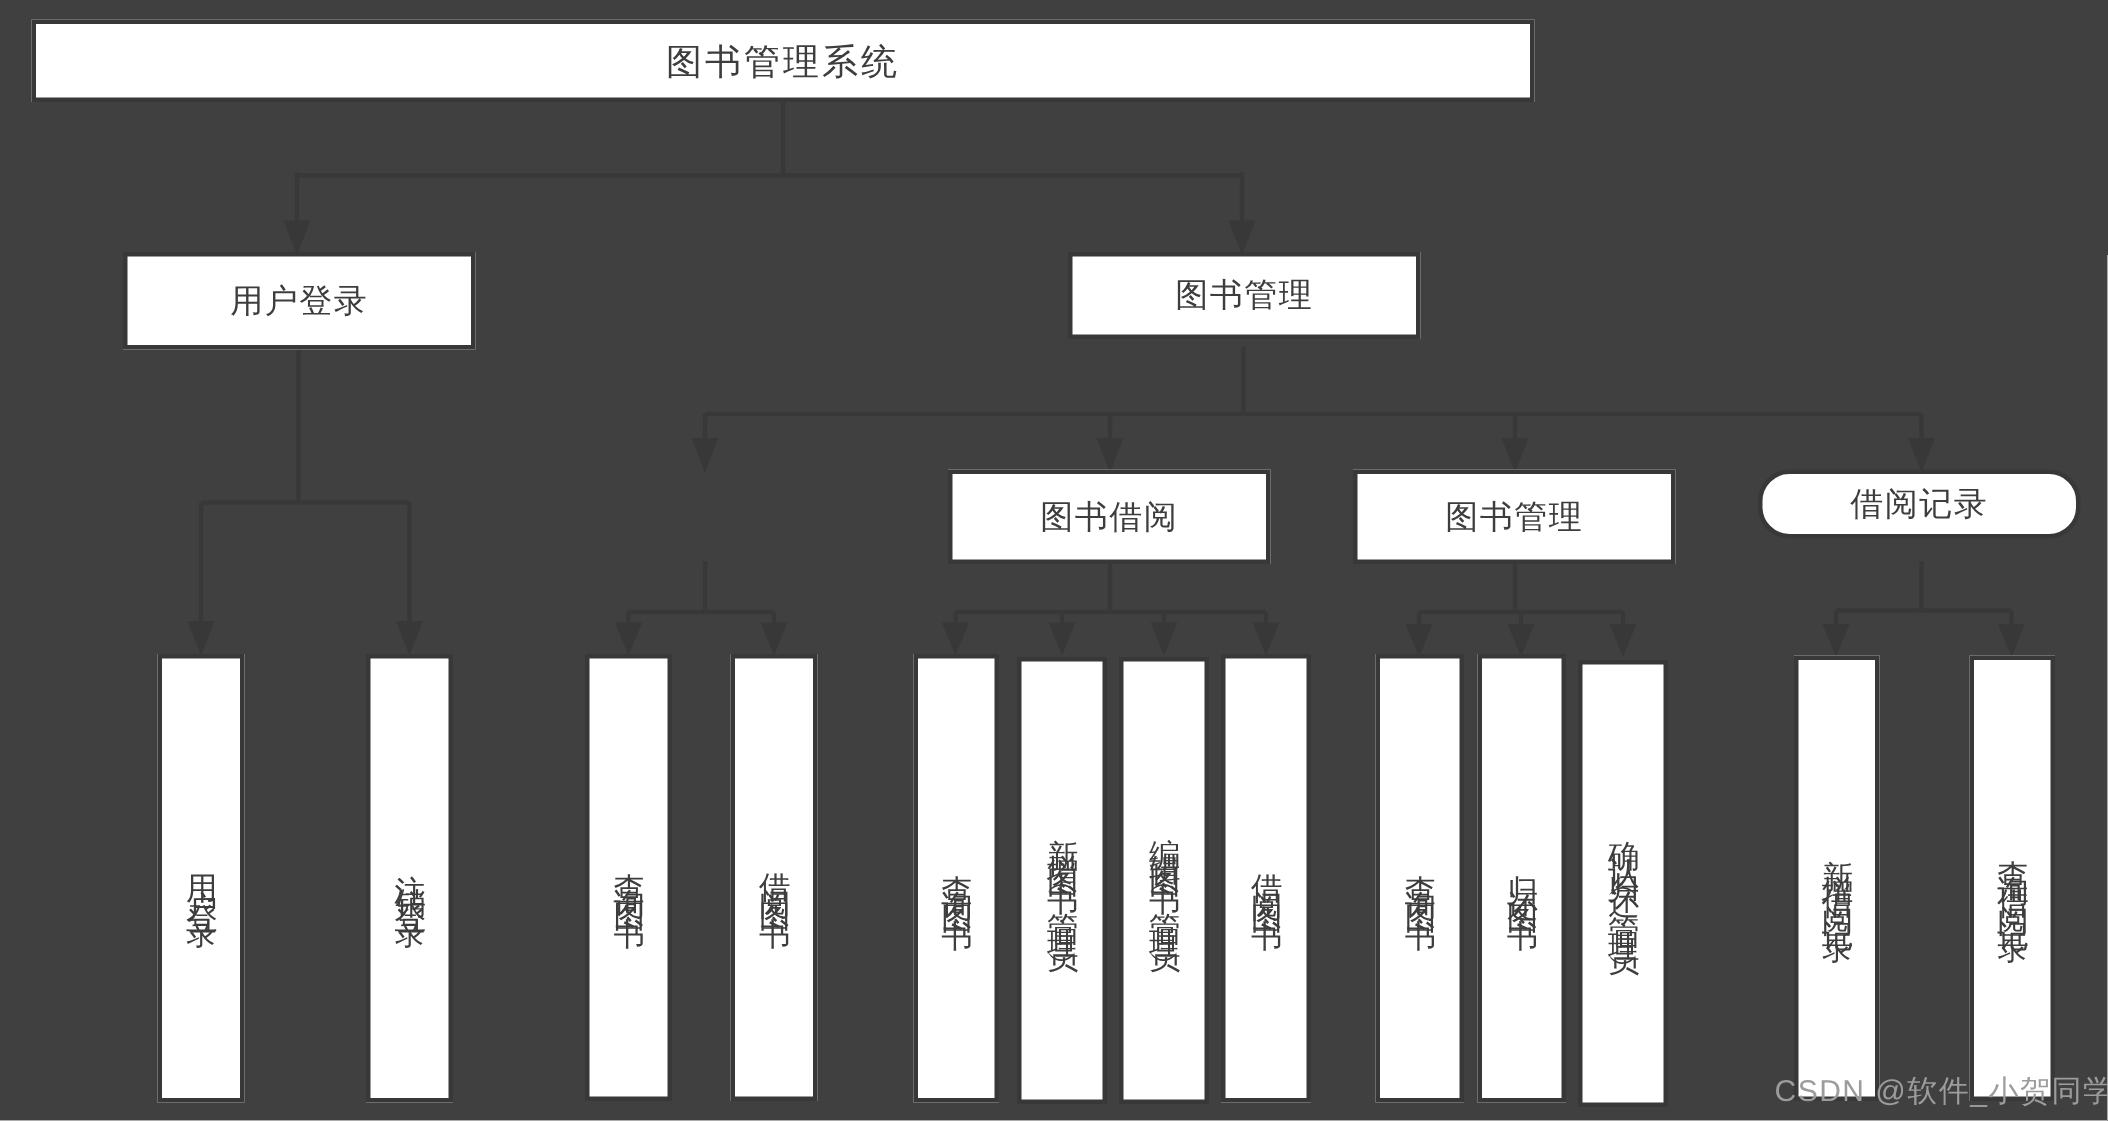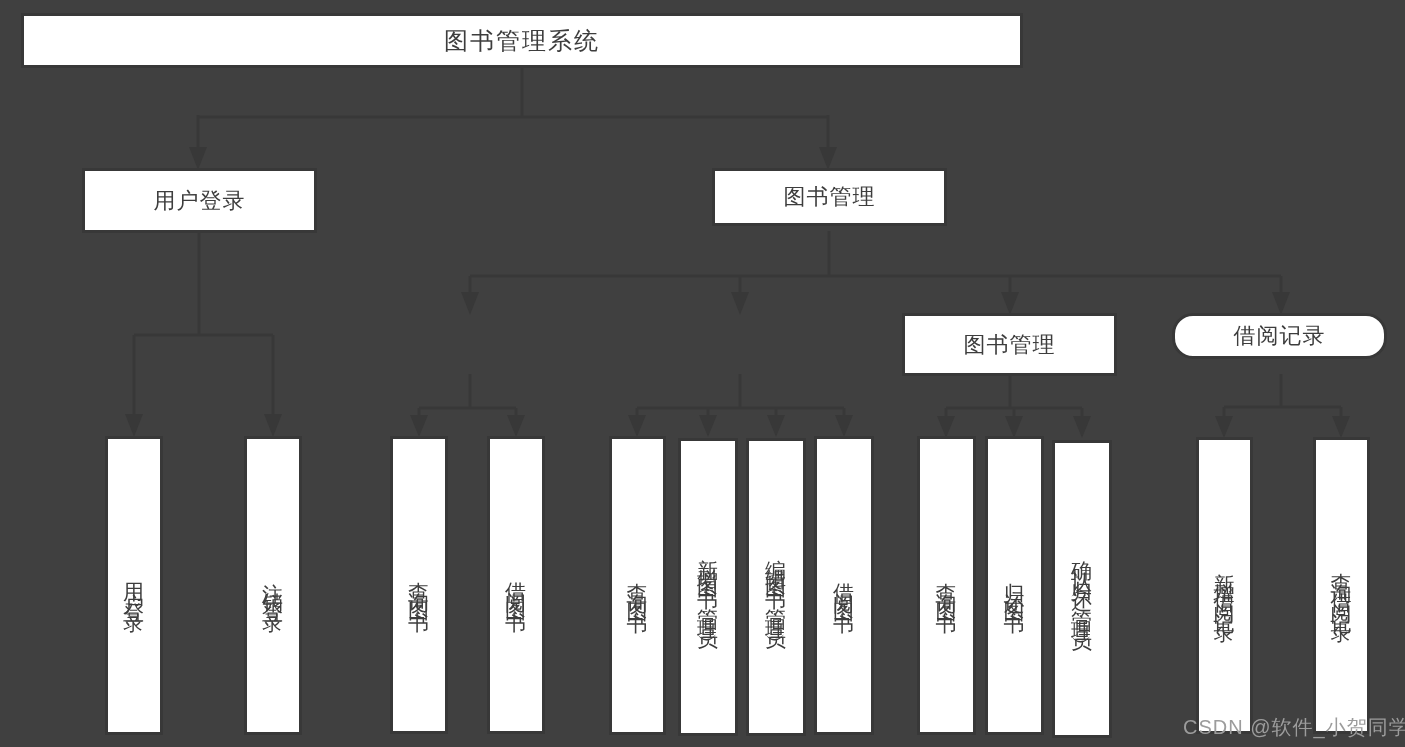--- a/index.html
+++ b/index.html
@@ -83,20 +83,21 @@
       <path d="M1224 438 l-9 -22 h18 z"></path>
       <path d="M1341 438 l-9 -22 h18 z"></path>
     </g>
   </svg>
 
   <div class="node rootnode" style="left:21px;top:13px;width:1002px;height:55px;">图书管理系统</div>
 
   <div class="node hnode" style="left:82px;top:168px;width:235px;height:65px;">用户登录</div>
   <div class="node hnode" style="left:712px;top:168px;width:235px;height:58px;">图书管理</div>
 
+  <div class="node hnode" style="left:632px;top:313px;width:215px;height:63px;">图书借阅</div>
   <div class="node hnode" style="left:902px;top:313px;width:215px;height:63px;">图书管理</div>
   <div class="node hnode" style="left:1172px;top:313px;width:215px;height:46px;border-radius:21px;">借阅记录</div>
 
   <div class="node leaf" style="left:105px;top:436px;width:58px;height:299px;">用户登录</div>
   <div class="node leaf" style="left:244px;top:436px;width:58px;height:299px;">注销登录</div>
 
   <div class="node leaf" style="left:390px;top:436px;width:58px;height:298px;">查询图书</div>
   <div class="node leaf" style="left:487px;top:436px;width:58px;height:298px;">借阅图书</div>
 
   <div class="node leaf" style="left:609px;top:436px;width:57px;height:299px;">查询图书</div>

